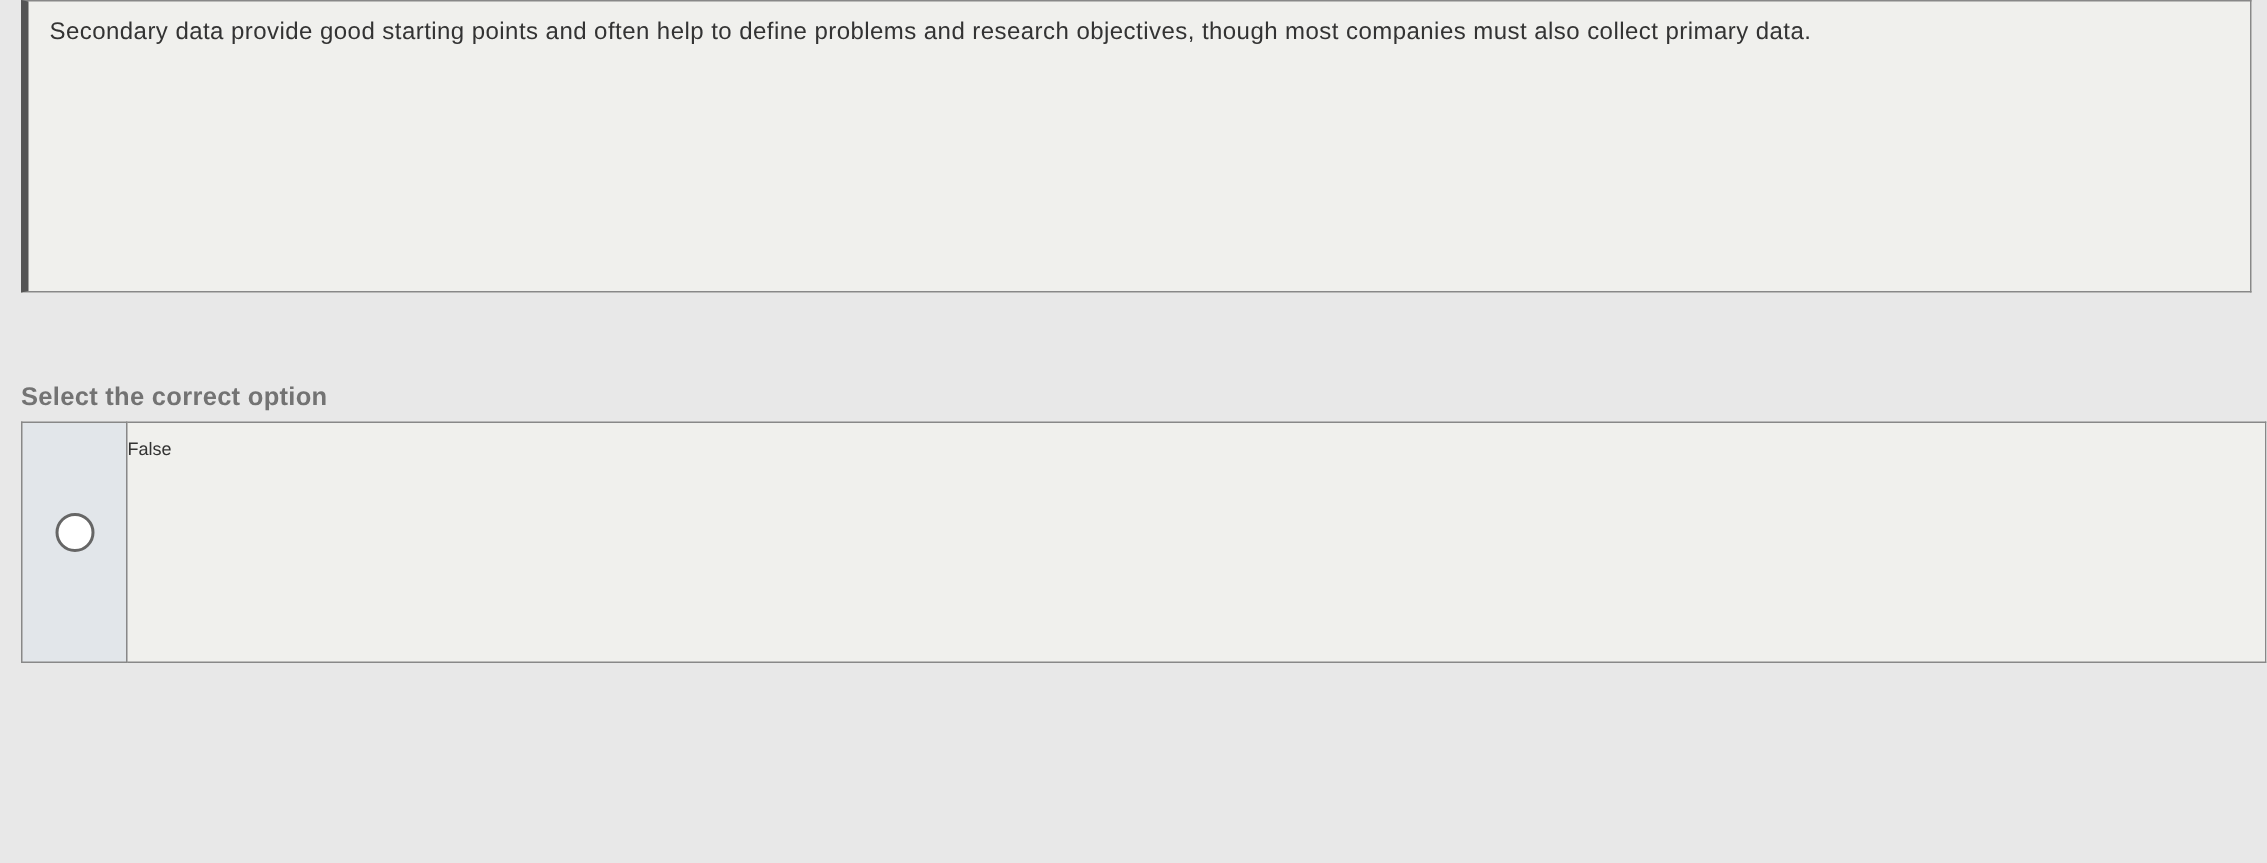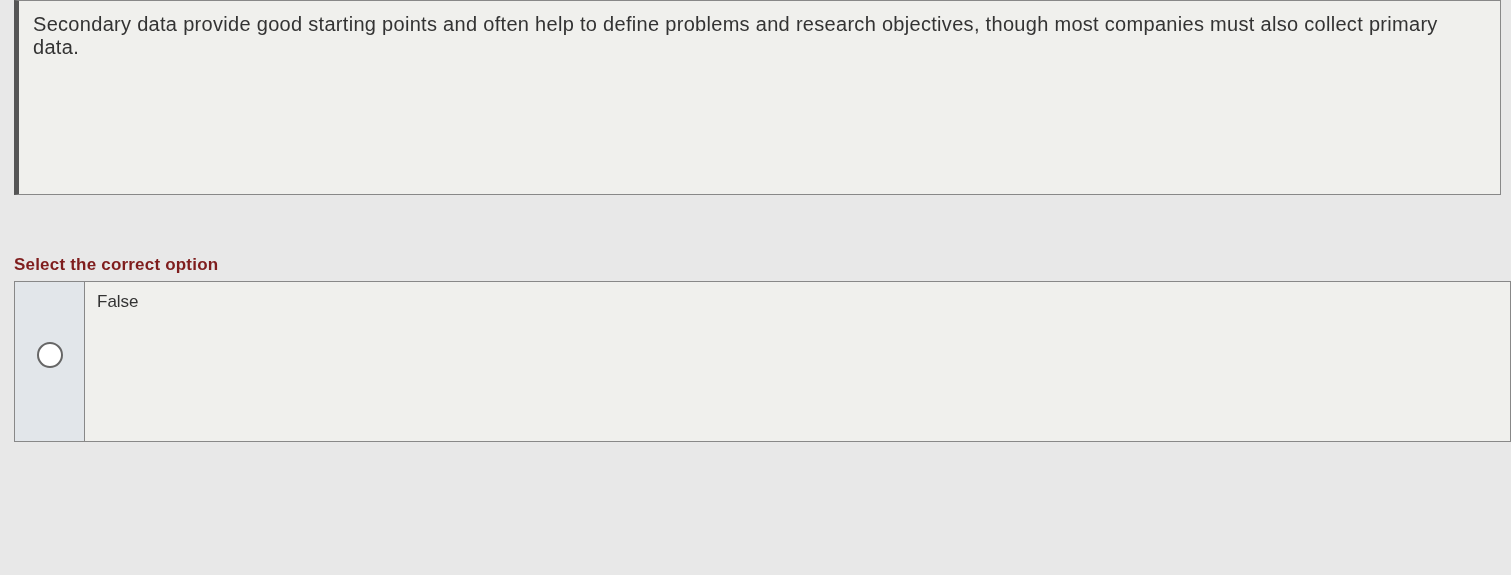--- a/index.html
+++ b/index.html
@@ -14,28 +14,28 @@
       height: 575px;
       overflow: hidden;
     }
     .question-box {
       border: 1px solid #888;
       border-left: 5px solid #555;
       background: #f0f0ed;
       margin: 0 10px 0 14px;
       padding: 12px 14px;
       height: 195px;
-      font-size: 20px;
+      font-size: 16px;
       color: #333;
       letter-spacing: 0.3px;
     }
     .prompt-label {
       font-weight: bold;
       font-size: 17px;
-      color: #7f1d1d;
+      color: #737373;
       margin: 60px 0 6px 14px;
       letter-spacing: 0.2px;
     }
     .options-table {
       border-collapse: collapse;
       width: calc(100% - 14px);
       margin-left: 14px;
     }
     .options-table td {
       border: 1px solid #888;
@@ -43,22 +43,22 @@
     }
     .radio-cell {
       width: 70px;
       background: #e2e6ea;
       text-align: center;
       vertical-align: middle;
       padding: 0;
     }
     .label-cell {
       background: #f0f0ed;
-      padding: 10px 12px;
-      font-size: 17px;
+      padding: 10px 0;
+      font-size: 12px;
       color: #333;
       height: 160px;
     }
     .row-false .label-cell {
       height: 160px;
     }
     .row-true .label-cell {
       height: 90px;
     }
     .radio-circle {

